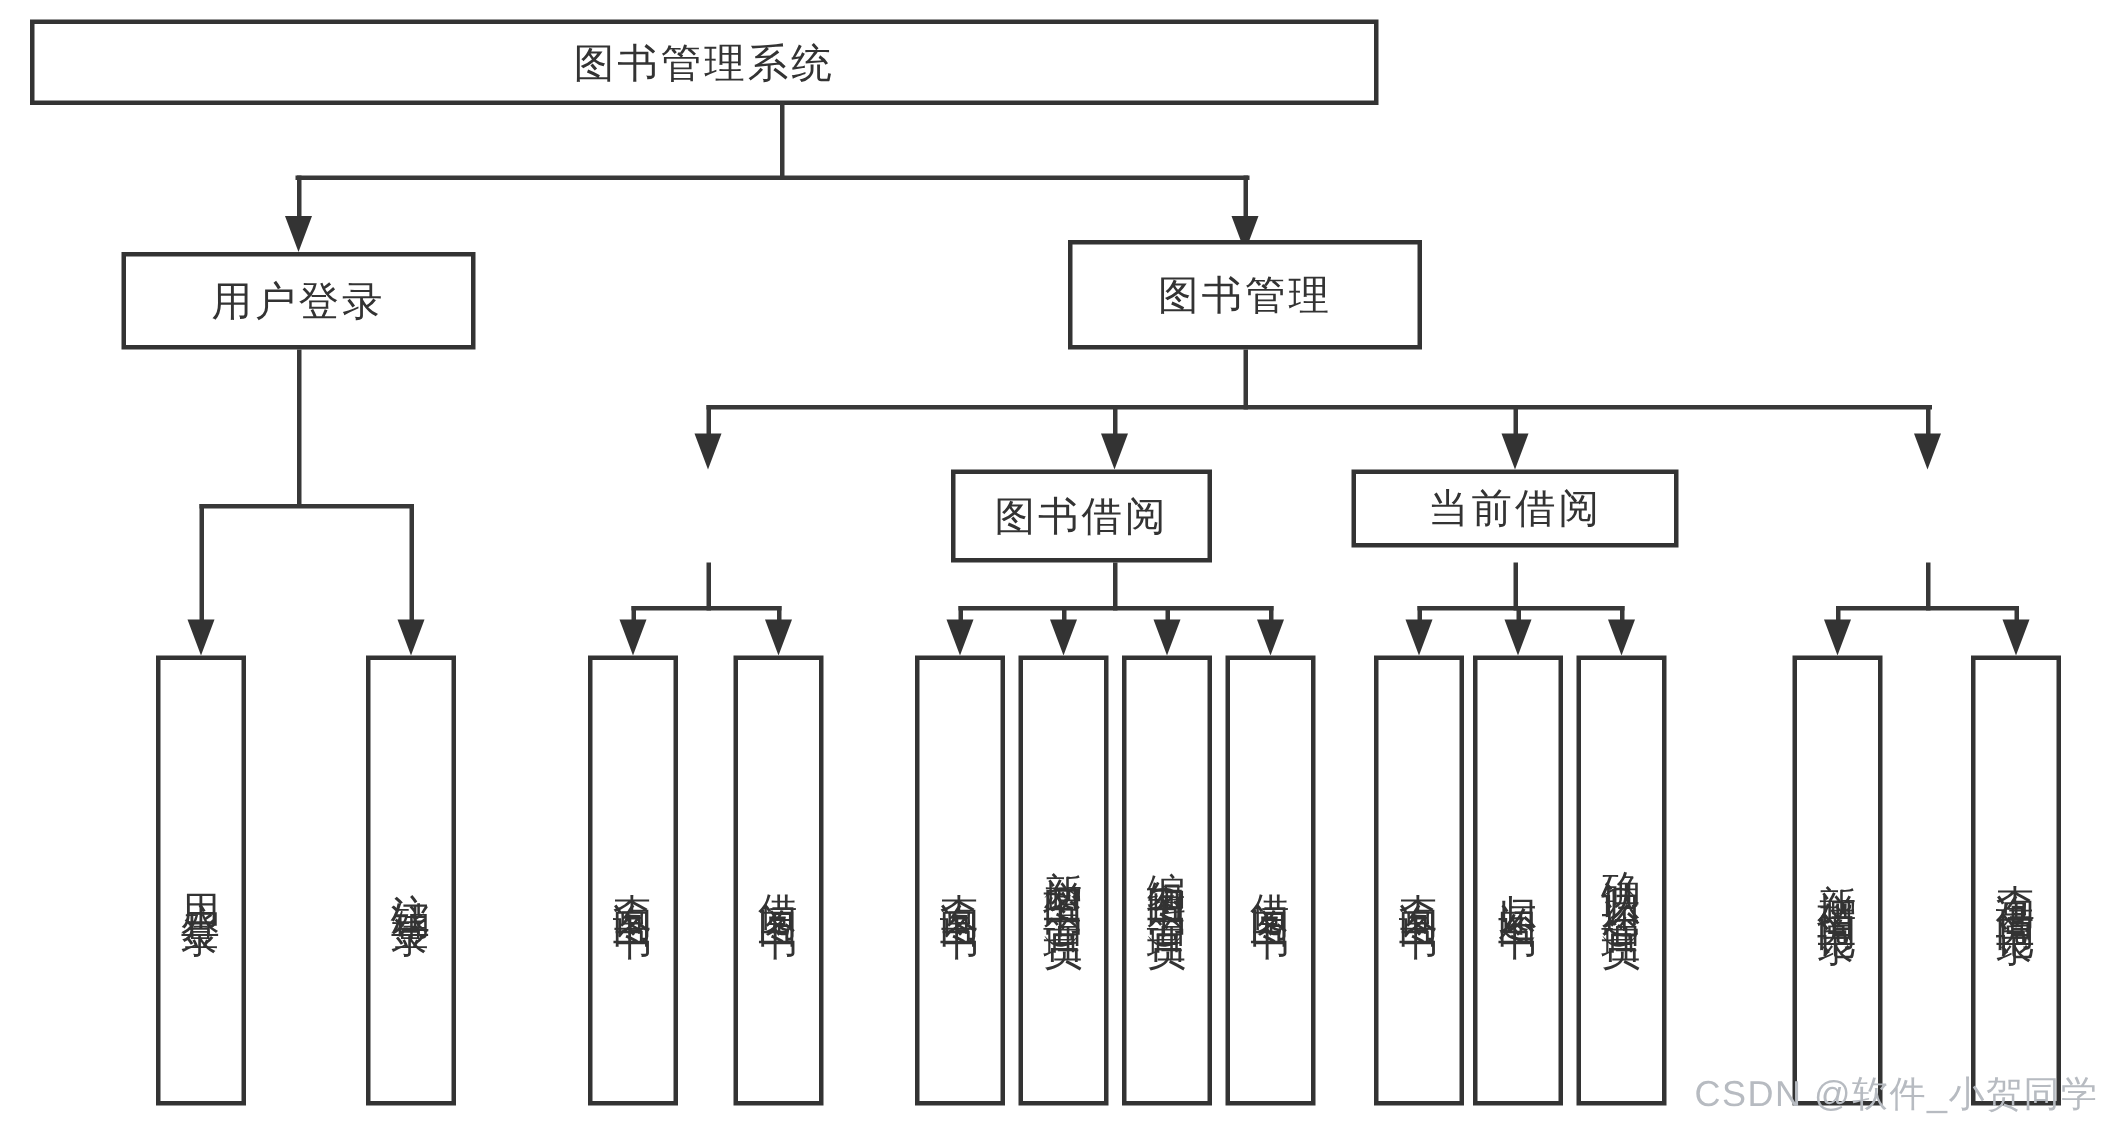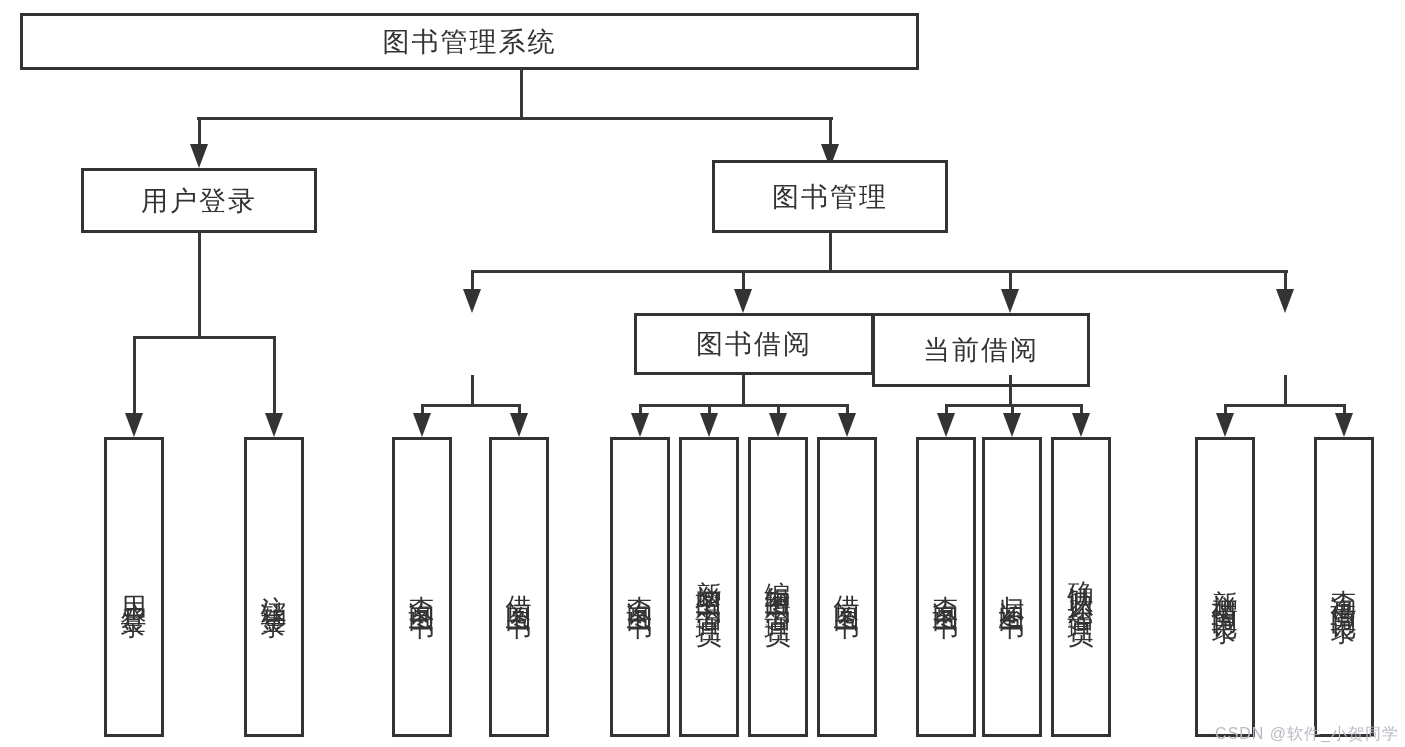--- a/index.html
+++ b/index.html
@@ -21,21 +21,21 @@
   }
   .vl { position:absolute; width:3px; background:#383838; }
   .hl { position:absolute; height:3px; background:#383838; }
   .ar {
     position:absolute; width:0; height:0;
     border-left:9px solid transparent; border-right:9px solid transparent;
     border-top:24px solid #333333;
   }
   .wm {
     position:absolute; right:6px; bottom:2px; z-index:5;
-    color:#b7bbc1; font-size:16px; letter-spacing:1px; white-space:nowrap;
+    color:#b7bbc1; font-size:24px; letter-spacing:1px; white-space:nowrap;
   }
 </style>
 </head>
 <body>
 
 <div class="stage">
 
   <div class="box" style="left:20px;top:13px;width:899px;height:57px">图书管理系统</div>
 
   <div class="vl" style="left:520px;top:68px;height:50px"></div>
@@ -59,22 +59,22 @@
   <div class="hl" style="left:471px;top:270px;width:817px"></div>
   <div class="vl" style="left:471px;top:270px;height:22px"></div>
   <div class="ar" style="left:463px;top:289px"></div>
   <div class="vl" style="left:742px;top:270px;height:22px"></div>
   <div class="ar" style="left:734px;top:289px"></div>
   <div class="vl" style="left:1009px;top:270px;height:22px"></div>
   <div class="ar" style="left:1001px;top:289px"></div>
   <div class="vl" style="left:1284px;top:270px;height:22px"></div>
   <div class="ar" style="left:1276px;top:289px"></div>
 
-  <div class="box" style="left:634px;top:313px;width:240px;height:62px">图书借阅</div>
-  <div class="box" style="left:872px;top:313px;width:218px;height:74px">当前借阅</div>
+  <div class="box" style="left:634px;top:313px;width:174px;height:62px">图书借阅</div>
+  <div class="box" style="left:901px;top:313px;width:218px;height:52px">当前借阅</div>
 
   <div class="vl" style="left:471px;top:375px;height:32px"></div>
   <div class="hl" style="left:421px;top:404px;width:100px"></div>
   <div class="vl" style="left:421px;top:404px;height:12px"></div>
   <div class="ar" style="left:413px;top:413px"></div>
   <div class="vl" style="left:518px;top:404px;height:12px"></div>
   <div class="ar" style="left:510px;top:413px"></div>
 
   <div class="vl" style="left:742px;top:375px;height:32px"></div>
   <div class="hl" style="left:639px;top:404px;width:210px"></div>

